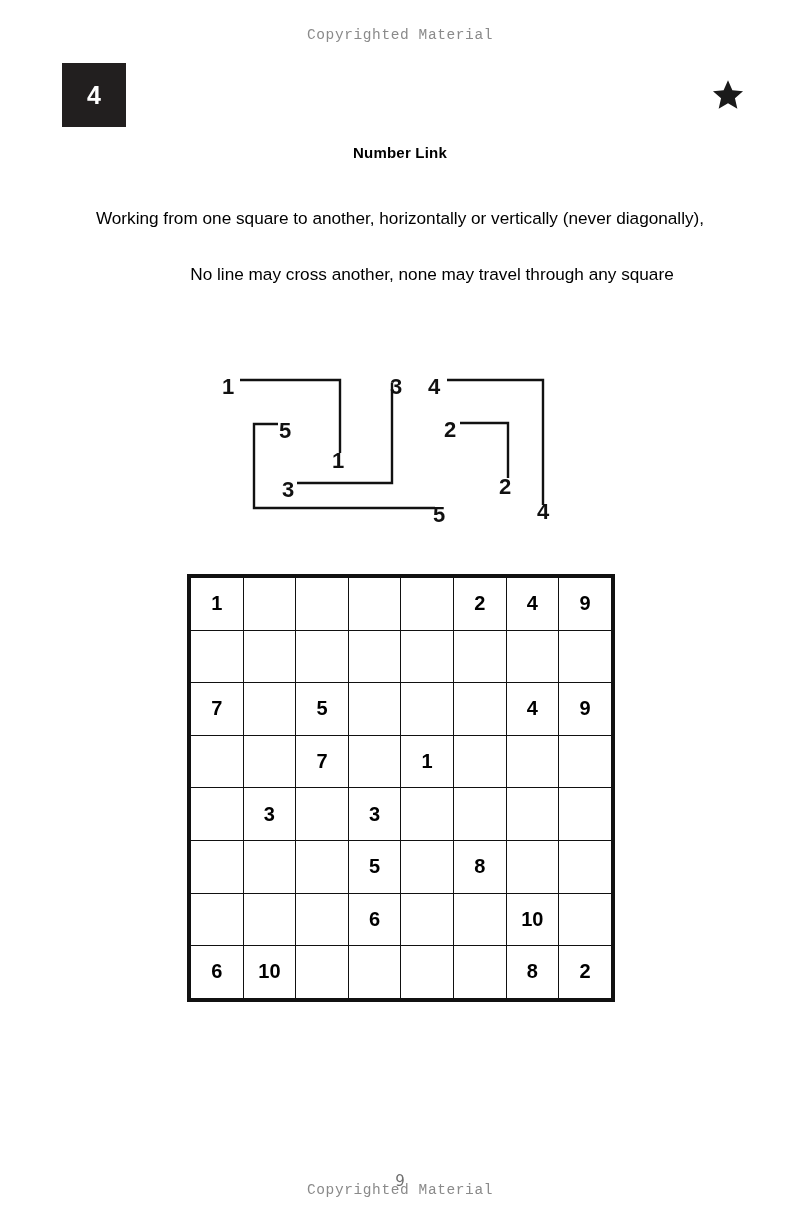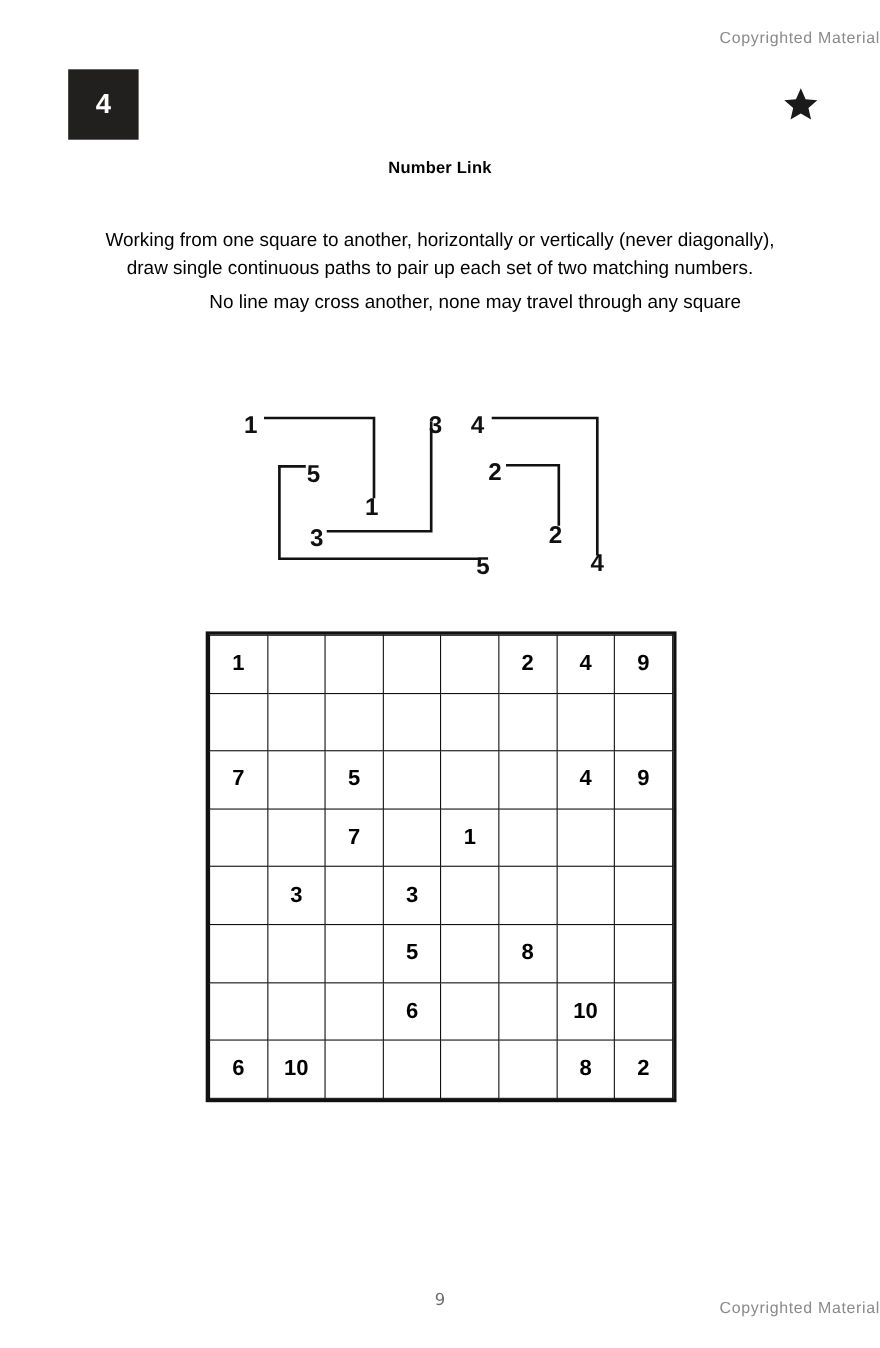--- a/index.html
+++ b/index.html
@@ -12,25 +12,25 @@
     position: relative;
     font-family: "Liberation Sans", sans-serif;
     color: #000000;
     overflow: hidden;
   }
 
   
   .copyright {
     position: absolute;
     left: 0; width: 800px;
-    text-align: right;
+    text-align: center;
     font-size: 14.5px;
     letter-spacing: 0.6px;
     color: #8a8a8a;
-    font-family: Liberation Sans, sans-serif;
+    font-family: Liberation Mono, monospace;
     white-space: nowrap;
   }
   #copyright-top { top: 27px; }
   #copyright-bottom { top: 1182px; }
 
   #page-number {
     position: absolute;
     left: 0; width: 800px;
     top: 1172px;
     text-align: center;
@@ -136,21 +136,20 @@
     <svg width="34" height="34" viewBox="0 0 24 24" aria-hidden="true">
       <path d="M12 1.6 L15.1 8.6 L22.6 9.3 L16.9 14.3 L18.6 21.7 L12 17.8 L5.4 21.7 L7.1 14.3 L1.4 9.3 L8.9 8.6 Z" fill="#1a1a1a"></path>
     </svg>
   </span>
 </div>
 
 <div id="puzzle-title">Number Link</div>
 
 <div class="instructions" id="instructions-1">
   <span class="line">Working from one square to another, horizontally or vertically (never diagonally),</span>
-  <span class="line">draw single continuous paths to pair up each set of two matching numbers.</span>
 </div>
 
 <div class="instructions" id="instructions-2">
   <span class="line">No line may cross another, none may travel through any square</span>
 </div>
 
 <div id="example-diagram">
   <svg id="example-svg" width="380" height="180" viewBox="0 0 380 180">
       <path d="M 40 30 L 140 30 L 140 103" fill="none" stroke="#111111" stroke-width="2.4" stroke-linecap="butt" stroke-linejoin="miter"></path>
       <path d="M 78 74 L 54 74 L 54 158 L 235 158" fill="none" stroke="#111111" stroke-width="2.4" stroke-linecap="butt" stroke-linejoin="miter"></path>

